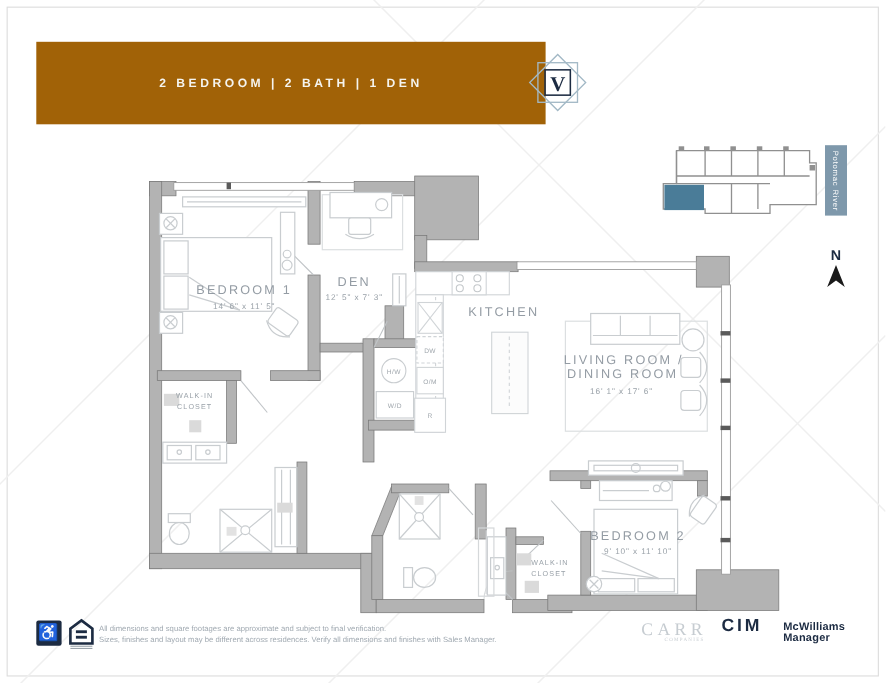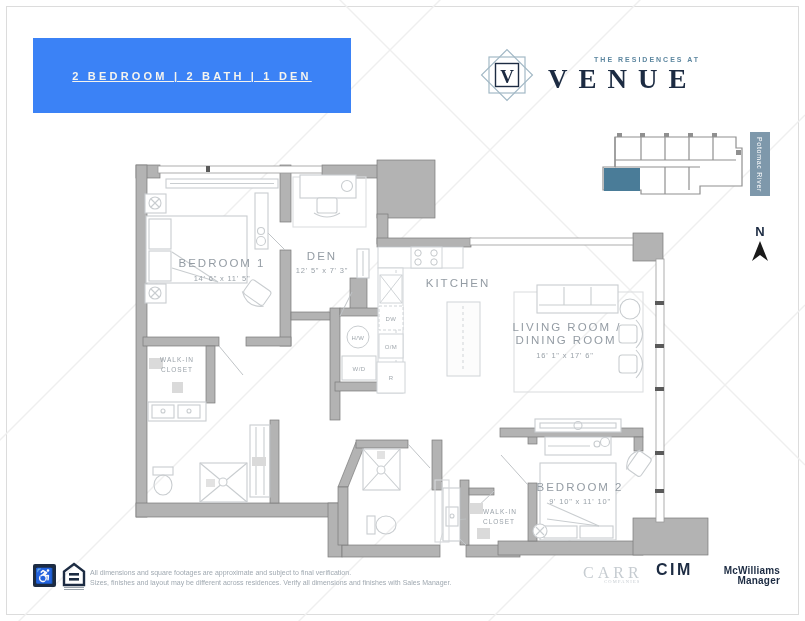--- a/index.html
+++ b/index.html
@@ -3,23 +3,23 @@
 <meta charset="utf-8">
 <style>
   html,body{margin:0;padding:0;}
   body{
     width:805px;height:621px;position:relative;background:#ffffff;
     font-family:"Liberation Sans", sans-serif;overflow:hidden;
   }
   .page-frame{position:absolute;inset:6px;border:1px solid #dcdcdc;pointer-events:none;}
   
   .header-box{
-    position:absolute;left:33px;top:38px;width:318px;height:75px;
-    background:#3b82f6;color:#f5f4ef;display:flex;flex-direction:column;
-    align-items:center;justify-content:center;gap:4px;text-decoration:underline;
+    position:absolute;left:33px;top:38px;width:463px;height:75px;
+    background:#a16207;color:#f5f4ef;display:flex;flex-direction:column;
+    align-items:center;justify-content:center;gap:4px;
   }
   .header-line{font-size:11px;font-weight:bold;letter-spacing:3.2px;white-space:nowrap;}
   
   .brand{position:absolute;left:478px;top:46px;display:flex;align-items:center;}
   .brand-text{margin-left:12px;width:160px;}
   .brand-tagline{
     font-size:7px;font-weight:bold;letter-spacing:2px;color:#5d87a0;
     text-align:right;padding-right:8px;white-space:nowrap;
   }
   .brand-name{
@@ -32,21 +32,21 @@
     position:absolute;left:33px;top:4px;width:23px;height:23px;background:#1c2b42;
     color:#fff;border-radius:2px;display:flex;align-items:center;justify-content:center;
     font-size:15px;line-height:1;
   }
   .eho-box{position:absolute;left:62px;top:2px;}
   .disclaimer{position:absolute;left:90px;top:8px;color:#a0a9b1;font-size:7px;line-height:10px;}
   .logo-carr{position:absolute;left:583px;top:7px;color:#c6ccd1;font-family:"Liberation Serif", serif;text-align:center;}
   .logo-carr-main{font-size:16px;letter-spacing:4px;line-height:12px;text-align:center;}
   .logo-carr-sub{font-size:4.5px;letter-spacing:1.2px;text-align:right;padding-right:2px;}
   .logo-cim{position:absolute;left:656px;top:1px;color:#1c2b42;font-size:16px;font-weight:600;letter-spacing:2.5px;}
-  .logo-mcw{position:absolute;left:712px;top:6px;width:68px;color:#1c2b42;text-align:right;font-weight:bold;}
+  .logo-mcw{position:absolute;left:712px;top:6px;width:68px;color:#1c2b42;text-align:left;font-weight:bold;}
   .logo-mcw div{font-size:10px;line-height:10px;letter-spacing:0.2px;}
   
   .room-label{font-family:"Liberation Sans",sans-serif;font-size:11.5px;fill:#949ca4;letter-spacing:2px;text-anchor:middle;}
   .room-dims{font-family:"Liberation Sans",sans-serif;font-size:7.5px;fill:#9aa2a9;letter-spacing:0.8px;text-anchor:middle;}
   .small-label{font-family:"Liberation Sans",sans-serif;font-size:6.5px;fill:#9aa2a9;letter-spacing:1px;text-anchor:middle;}
   .appl-label{font-family:"Liberation Sans",sans-serif;font-size:6px;fill:#a0a7ad;letter-spacing:0.4px;text-anchor:middle;}
   .river-label{font-family:"Liberation Sans",sans-serif;font-size:7px;fill:#ffffff;letter-spacing:0.7px;}
   .north-label{font-family:"Liberation Sans",sans-serif;font-size:13px;font-weight:bold;fill:#1c2b42;text-anchor:middle;}
 </style>
 </head>
@@ -315,24 +315,20 @@
 
 <div class="brand">
   <svg width="58" height="58" viewBox="0 0 58 58">
     <g fill="none" stroke="#a3b9c6" stroke-width="1.2">
       <rect x="11" y="11" width="36" height="36"></rect>
       <rect x="11" y="11" width="36" height="36" transform="rotate(45 29 29)"></rect>
     </g>
     <rect x="17.5" y="17.5" width="23" height="23" fill="none" stroke="#1c2b42" stroke-width="1.4"></rect>
     <text x="29" y="36.5" text-anchor="middle" font-family="Liberation Serif, serif" font-size="19" font-weight="bold" fill="#1c2b42">V</text>
   </svg>
-  <div class="brand-text">
-    <div class="brand-tagline">THE RESIDENCES AT</div>
-    <div class="brand-name">VENUE</div>
-  </div>
 </div>
 
 <div class="footer">
   <div class="ada-box">♿</div>
   <div class="eho-box">
     <svg width="24" height="30" viewBox="0 0 24 30">
       <path d="M12,2 L22,9.5 V23 H2 V9.5 Z" fill="none" stroke="#1c2b42" stroke-width="2.4"></path>
       <rect x="7" y="11" width="10" height="2.6" fill="#1c2b42"></rect>
       <rect x="7" y="16" width="10" height="2.6" fill="#1c2b42"></rect>
       <rect x="2" y="25" width="20" height="1" fill="#9aa3ab"></rect>

